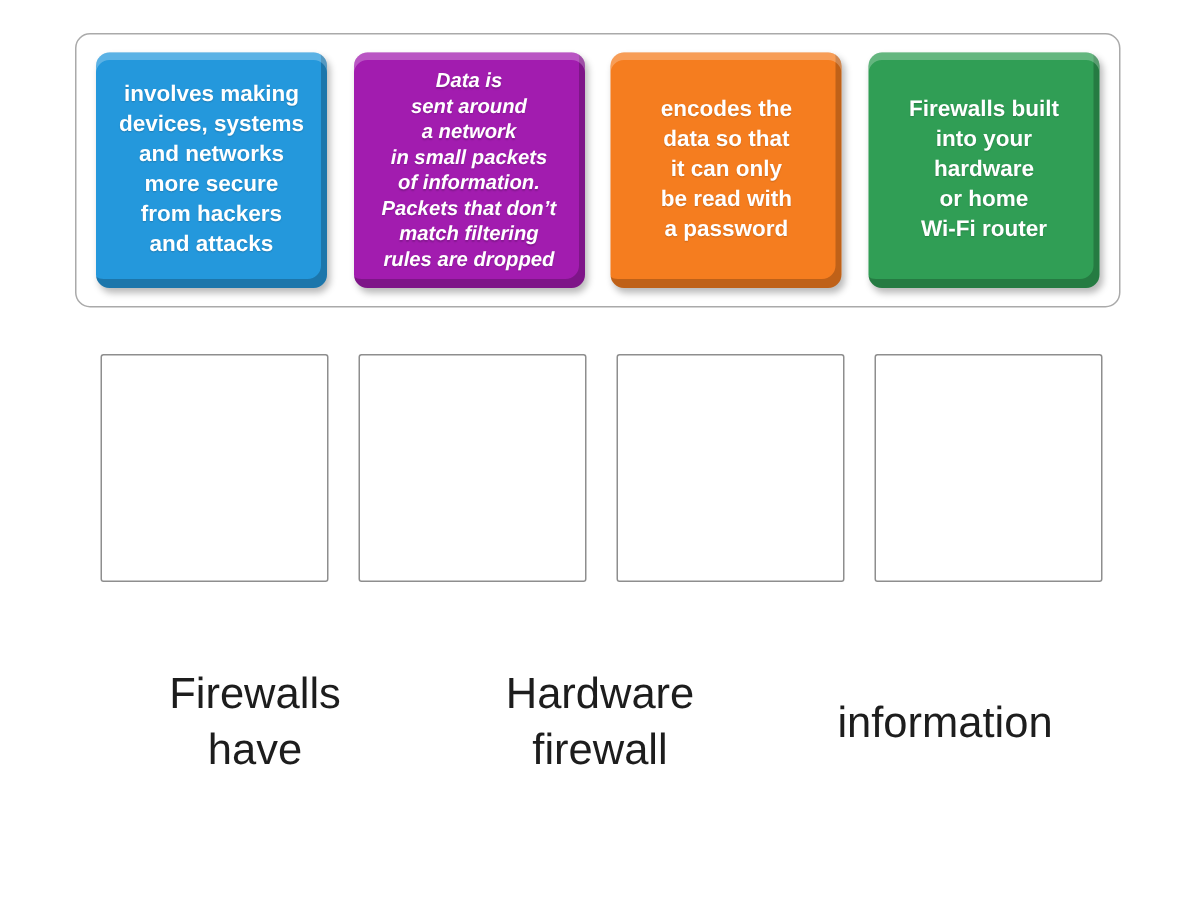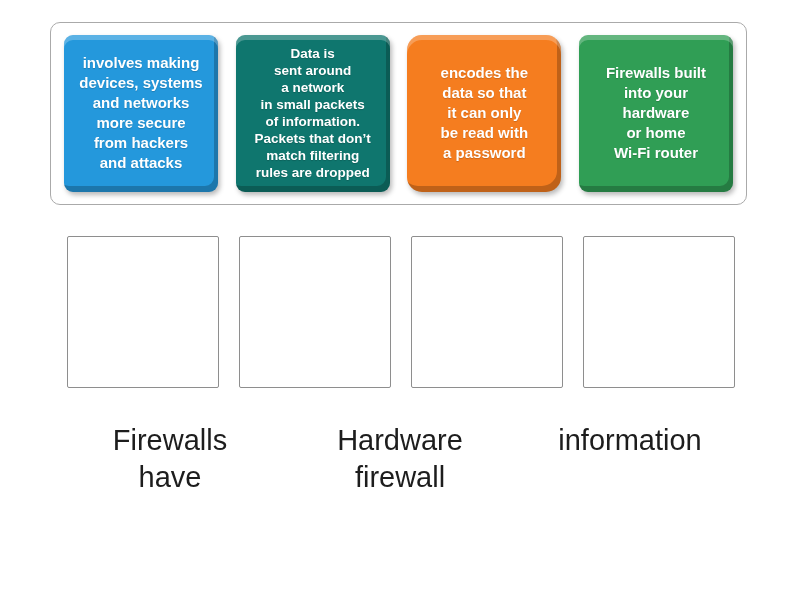--- a/index.html
+++ b/index.html
@@ -71,25 +71,25 @@
     box-sizing: border-box;
     background: #ffffff;
     border: 1px solid #8e8e8e;
     border-radius: 2px;
   }
 
   
   .answers {
     position: absolute;
     left: 55px;
-    top: 422px;
+    top: 436px;
     width: 690px;
     height: 92px;
     display: flex;
-    align-items: flex-start;
+    align-items: center;
   }
   .answer {
     flex: 1 0 0;
     text-align: center;
     font-size: 29px;
     line-height: 37px;
     color: #1d1d1d;
     white-space: pre-line;
   }
 </style>
@@ -100,31 +100,31 @@
 
   <div class="tray">
     <div class="card card-size-normal" style="background-color: rgb(36, 152, 220);">
       <span class="card-text">involves making
 devices, systems
 and networks
 more secure
 from hackers
 and attacks</span>
     </div>
-    <div class="card card-size-small" style="background-color: #0f766e;">
+    <div class="card card-size-small" style="background-color: #a21caf; font-style: italic;">
       <span class="card-text">Data is
 sent around
 a network
 in small packets
 of information.
 Packets that don’t
 match filtering
 rules are dropped</span>
     </div>
-    <div class="card card-size-normal" style="background-color: rgb(245, 125, 31); border-radius: 15px;">
+    <div class="card card-size-normal" style="background-color: rgb(245, 125, 31);">
       <span class="card-text">encodes the
 data so that
 it can only
 be read with
 a password</span>
     </div>
     <div class="card card-size-normal" style="background-color: rgb(48, 158, 85); justify-content: center;">
       <span class="card-text">Firewalls built
 into your
 hardware

